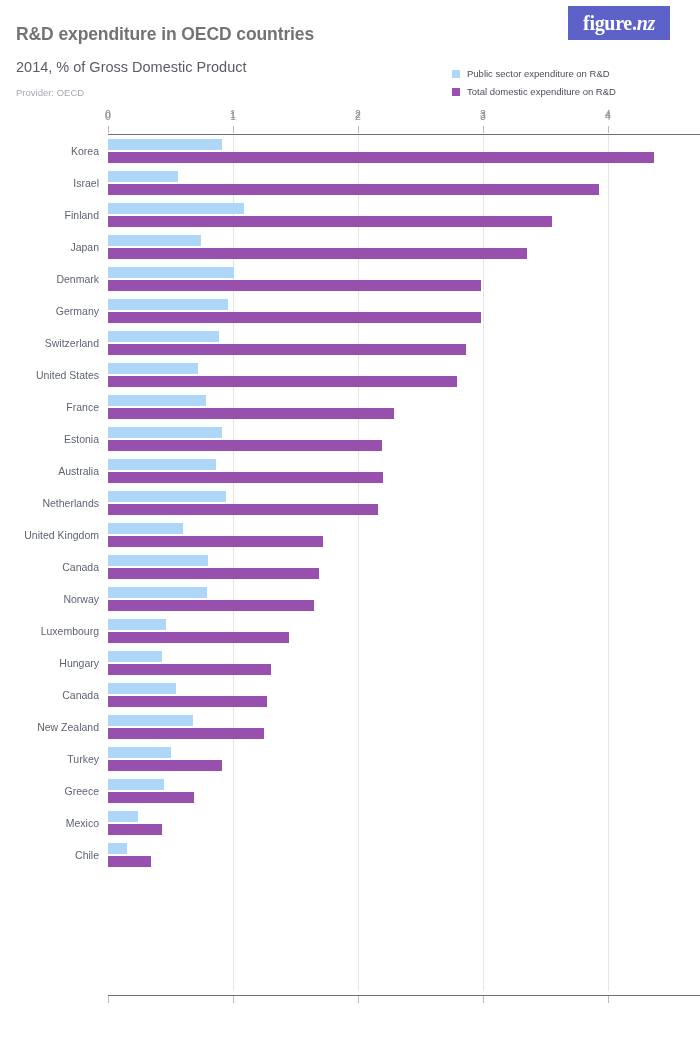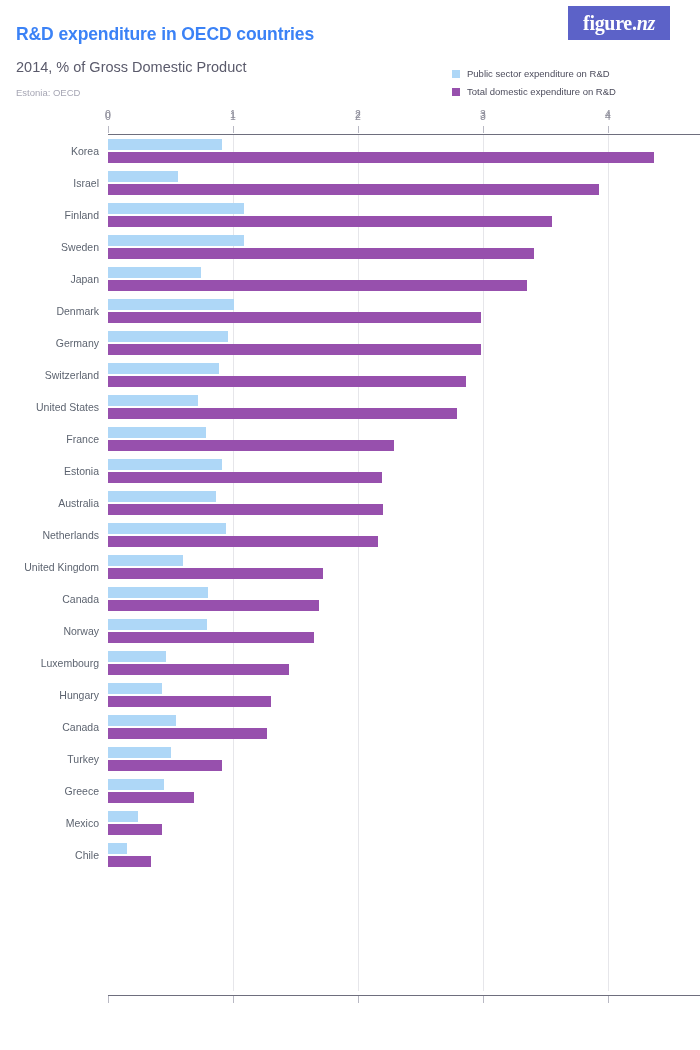--- a/index.html
+++ b/index.html
@@ -31,21 +31,21 @@
     letter-spacing: -0.3px;
     line-height: 1;
   }
   .logo-text .nz { font-style: italic; }
 
   .title {
     position: absolute;
     left: 16px; top: 24px;
     font-size: 17.5px;
     font-weight: bold;
-    color: #3b82f6;
+    color: #737373;
     letter-spacing: -0.1px;
   }
   .subtitle {
     position: absolute;
     left: 16px; top: 59px;
     font-size: 14.5px;
     color: #5a5a6b;
     font-weight: normal;
   }
   .provider {
@@ -175,21 +175,21 @@
 <body>
 
 <div id="page">
 
   <div class="logo-box">
     <span class="logo-text"><span>figure.</span><span class="nz">nz</span></span>
   </div>
 
   <div class="title">R&amp;D expenditure in OECD countries</div>
   <div class="subtitle">2014, % of Gross Domestic Product</div>
-  <div class="provider">Estonia: OECD</div>
+  <div class="provider">Provider: OECD</div>
 
   <div class="legend" id="legend">
       <div class="legend-row">
         <span class="legend-swatch" style="background: rgb(174, 215, 247);"></span>
         <span class="legend-label">Public sector expenditure on R&amp;D</span>
       </div>
       <div class="legend-row">
         <span class="legend-swatch" style="background: rgb(151, 80, 173);"></span>
         <span class="legend-label">Total domestic expenditure on R&amp;D</span>
       </div>
@@ -220,25 +220,20 @@
           <div class="row-label">Israel</div>
           <div class="bar public" style="width: 70px; background: rgb(174, 215, 247);"></div>
           <div class="bar total" style="width: 491.25px; background: rgb(151, 80, 173);"></div>
         </div>
         <div class="row">
           <div class="row-label">Finland</div>
           <div class="bar public" style="width: 136.25px; background: rgb(174, 215, 247);"></div>
           <div class="bar total" style="width: 443.75px; background: rgb(151, 80, 173);"></div>
         </div>
         <div class="row">
-          <div class="row-label">Sweden</div>
-          <div class="bar public" style="width: 136.25px; background: rgb(174, 215, 247);"></div>
-          <div class="bar total" style="width: 426.25px; background: rgb(151, 80, 173);"></div>
-        </div>
-        <div class="row">
           <div class="row-label">Japan</div>
           <div class="bar public" style="width: 92.5px; background: rgb(174, 215, 247);"></div>
           <div class="bar total" style="width: 418.75px; background: rgb(151, 80, 173);"></div>
         </div>
         <div class="row">
           <div class="row-label">Denmark</div>
           <div class="bar public" style="width: 126.25px; background: rgb(174, 215, 247);"></div>
           <div class="bar total" style="width: 372.5px; background: rgb(151, 80, 173);"></div>
         </div>
         <div class="row">
@@ -298,20 +293,25 @@
         </div>
         <div class="row">
           <div class="row-label">Hungary</div>
           <div class="bar public" style="width: 53.75px; background: rgb(174, 215, 247);"></div>
           <div class="bar total" style="width: 162.5px; background: rgb(151, 80, 173);"></div>
         </div>
         <div class="row">
           <div class="row-label">Canada</div>
           <div class="bar public" style="width: 67.5px; background: rgb(174, 215, 247);"></div>
           <div class="bar total" style="width: 158.75px; background: rgb(151, 80, 173);"></div>
+        </div>
+        <div class="row">
+          <div class="row-label">New Zealand</div>
+          <div class="bar public" style="width: 85px; background: rgb(174, 215, 247);"></div>
+          <div class="bar total" style="width: 156.25px; background: rgb(151, 80, 173);"></div>
         </div>
         <div class="row">
           <div class="row-label">Turkey</div>
           <div class="bar public" style="width: 62.5px; background: rgb(174, 215, 247);"></div>
           <div class="bar total" style="width: 113.75px; background: rgb(151, 80, 173);"></div>
         </div>
         <div class="row">
           <div class="row-label">Greece</div>
           <div class="bar public" style="width: 56.25px; background: rgb(174, 215, 247);"></div>
           <div class="bar total" style="width: 86.25px; background: rgb(151, 80, 173);"></div>

